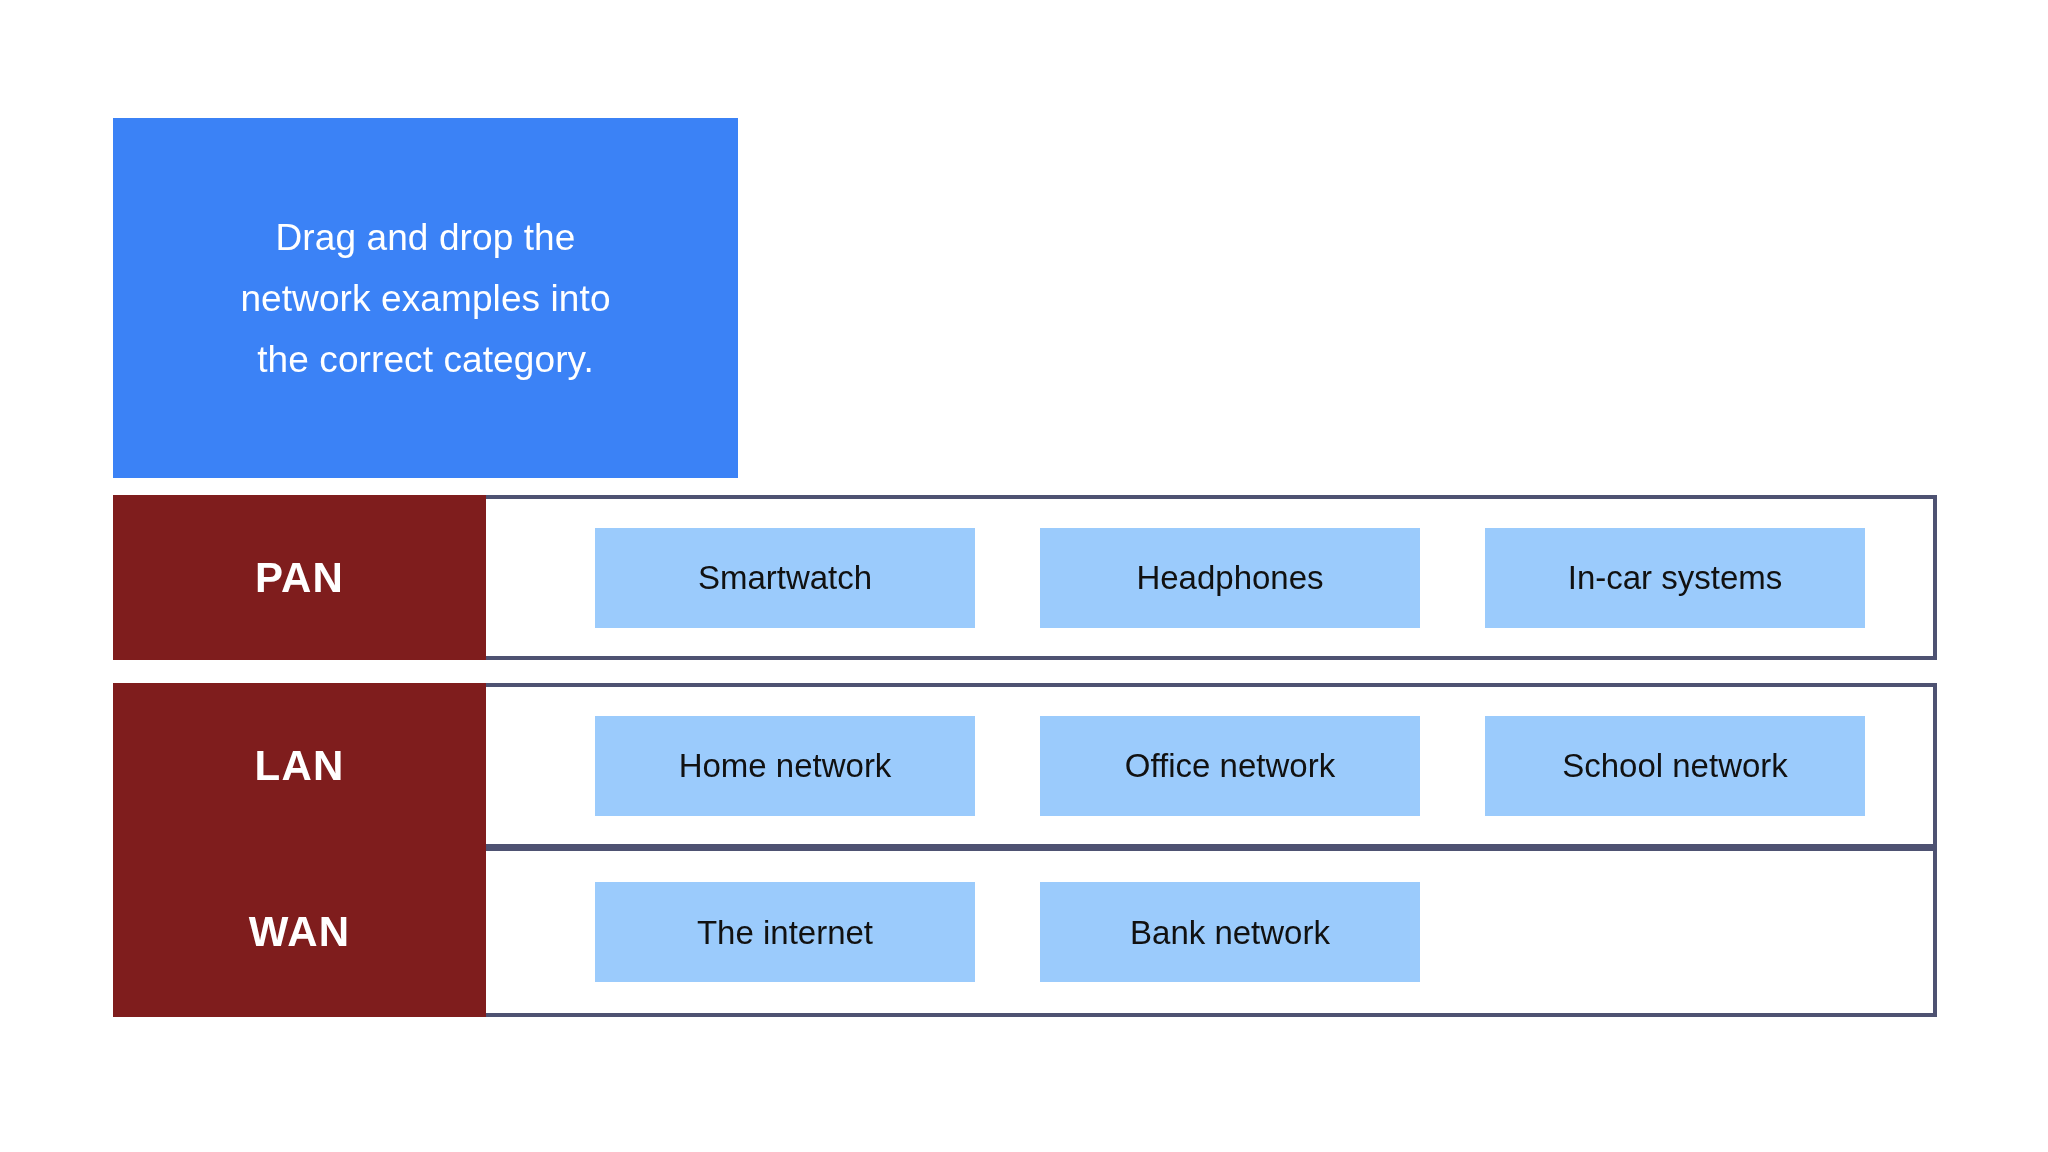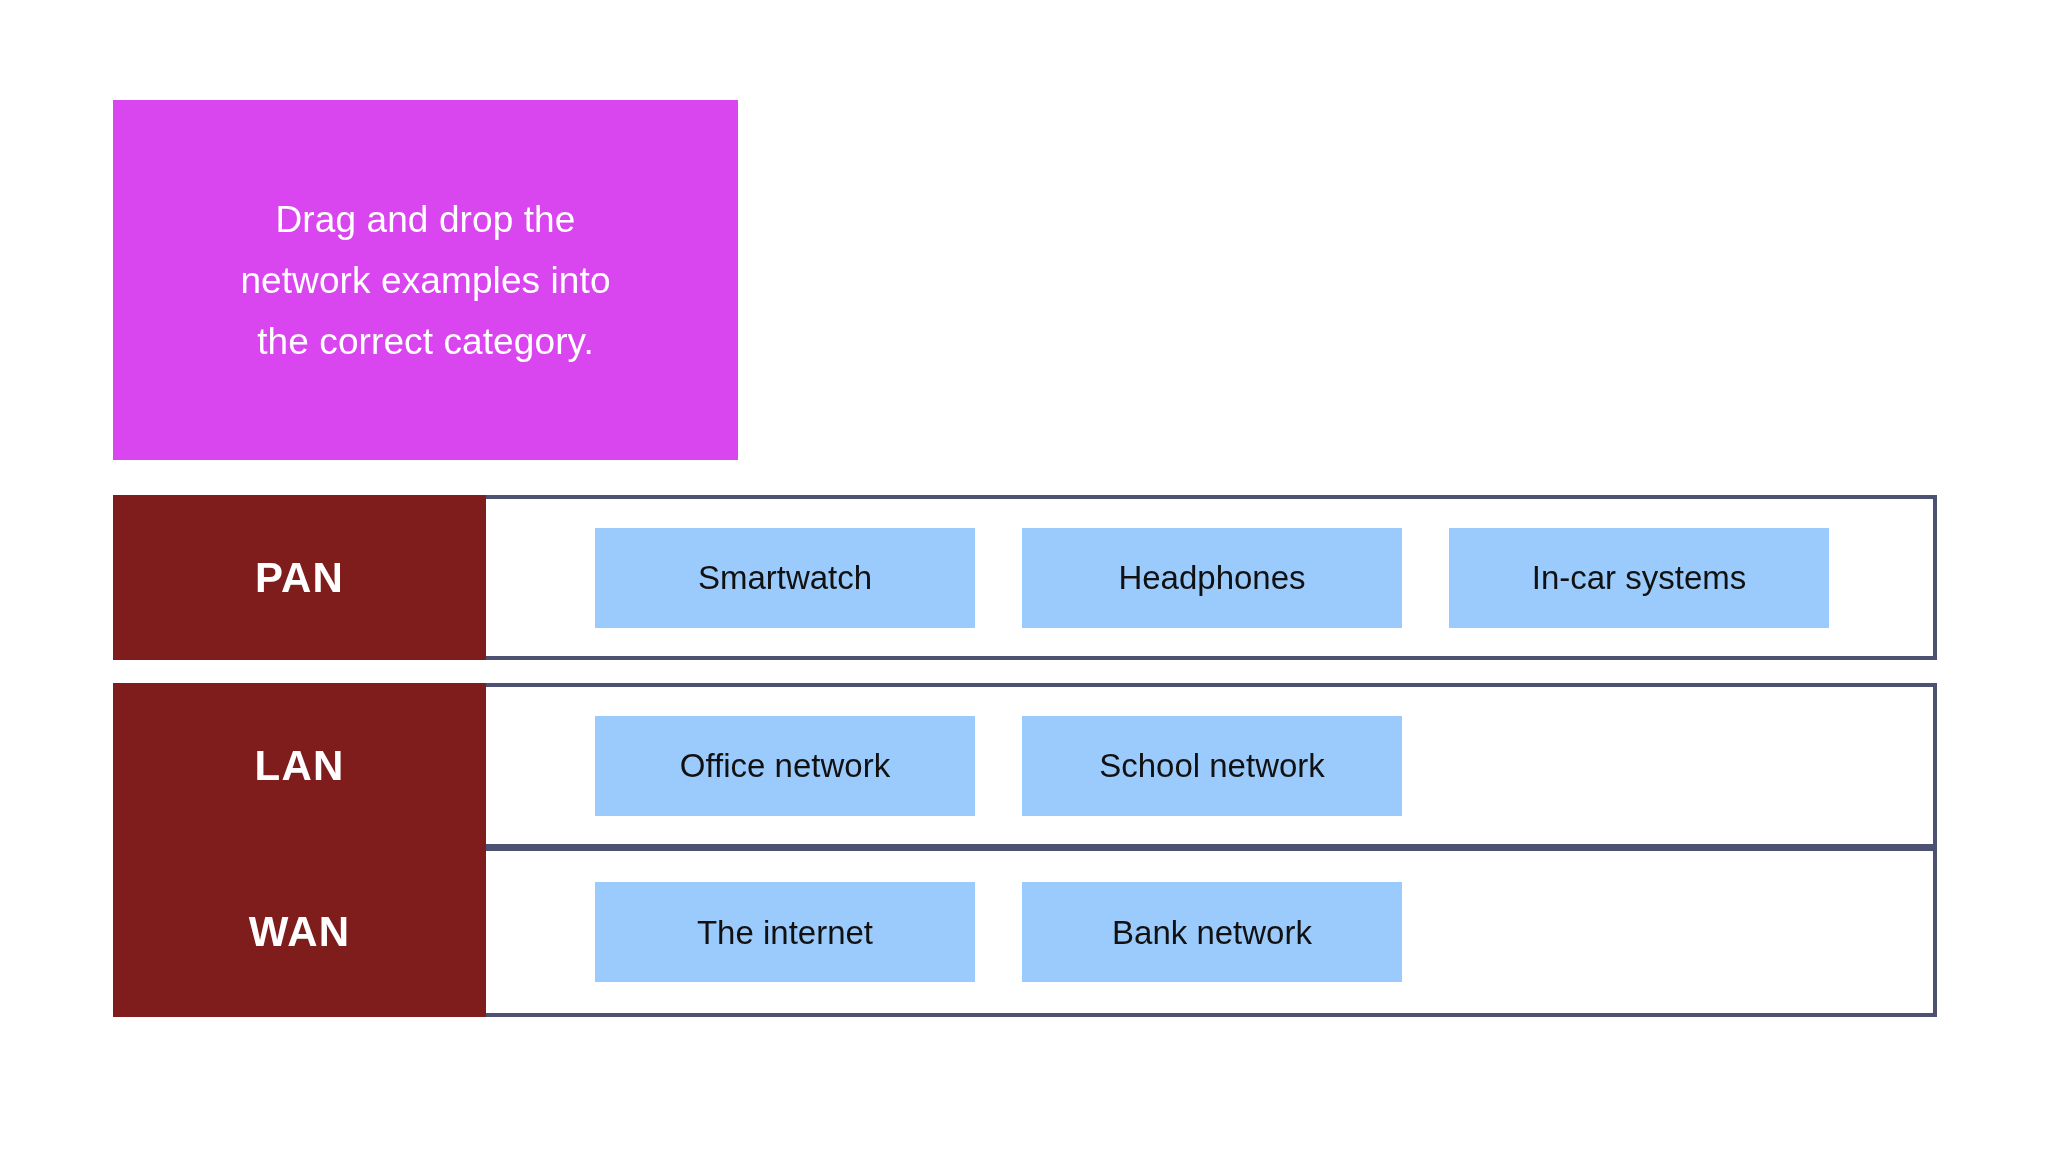--- a/index.html
+++ b/index.html
@@ -22,24 +22,24 @@
     top: 0;
     width: 2048px;
     height: 1152px;
     background: #ffffff;
   }
 
   
   .instruction-panel {
     position: absolute;
     left: 113px;
-    top: 100px;
+    top: 118px;
     width: 625px;
     height: 360px;
-    background: #d946ef;
+    background: #3b82f6;
     display: flex;
     align-items: center;
     justify-content: center;
     box-sizing: border-box;
     padding: 0 28px;
   }
   .instruction-text {
     color: #ffffff;
     font-size: 37px;
     line-height: 61px;
@@ -79,21 +79,21 @@
     font-weight: 700;
     letter-spacing: 1.2px;
   }
 
   .row-dropzone {
     flex: 1 1 auto;
     display: flex;
     align-items: center;
     justify-content: flex-start;
     padding-left: 109px;
-    gap: 47px;
+    gap: 65px;
     box-sizing: border-box;
   }
 
   .chip {
     width: 380px;
     height: 100px;
     background: #9BCBFC;
     display: flex;
     align-items: center;
     justify-content: center;
@@ -136,20 +136,23 @@
       </div>
     </div>
   </div>
 
   <div class="row row-lan">
     <div class="row-label">
       <span class="row-label-text">LAN</span>
     </div>
     <div class="row-dropzone">
       <div class="chip">
+        <span class="chip-label">Home network</span>
+      </div>
+      <div class="chip">
         <span class="chip-label">Office network</span>
       </div>
       <div class="chip">
         <span class="chip-label">School network</span>
       </div>
     </div>
   </div>
 
   <div class="row row-wan">
     <div class="row-label">

